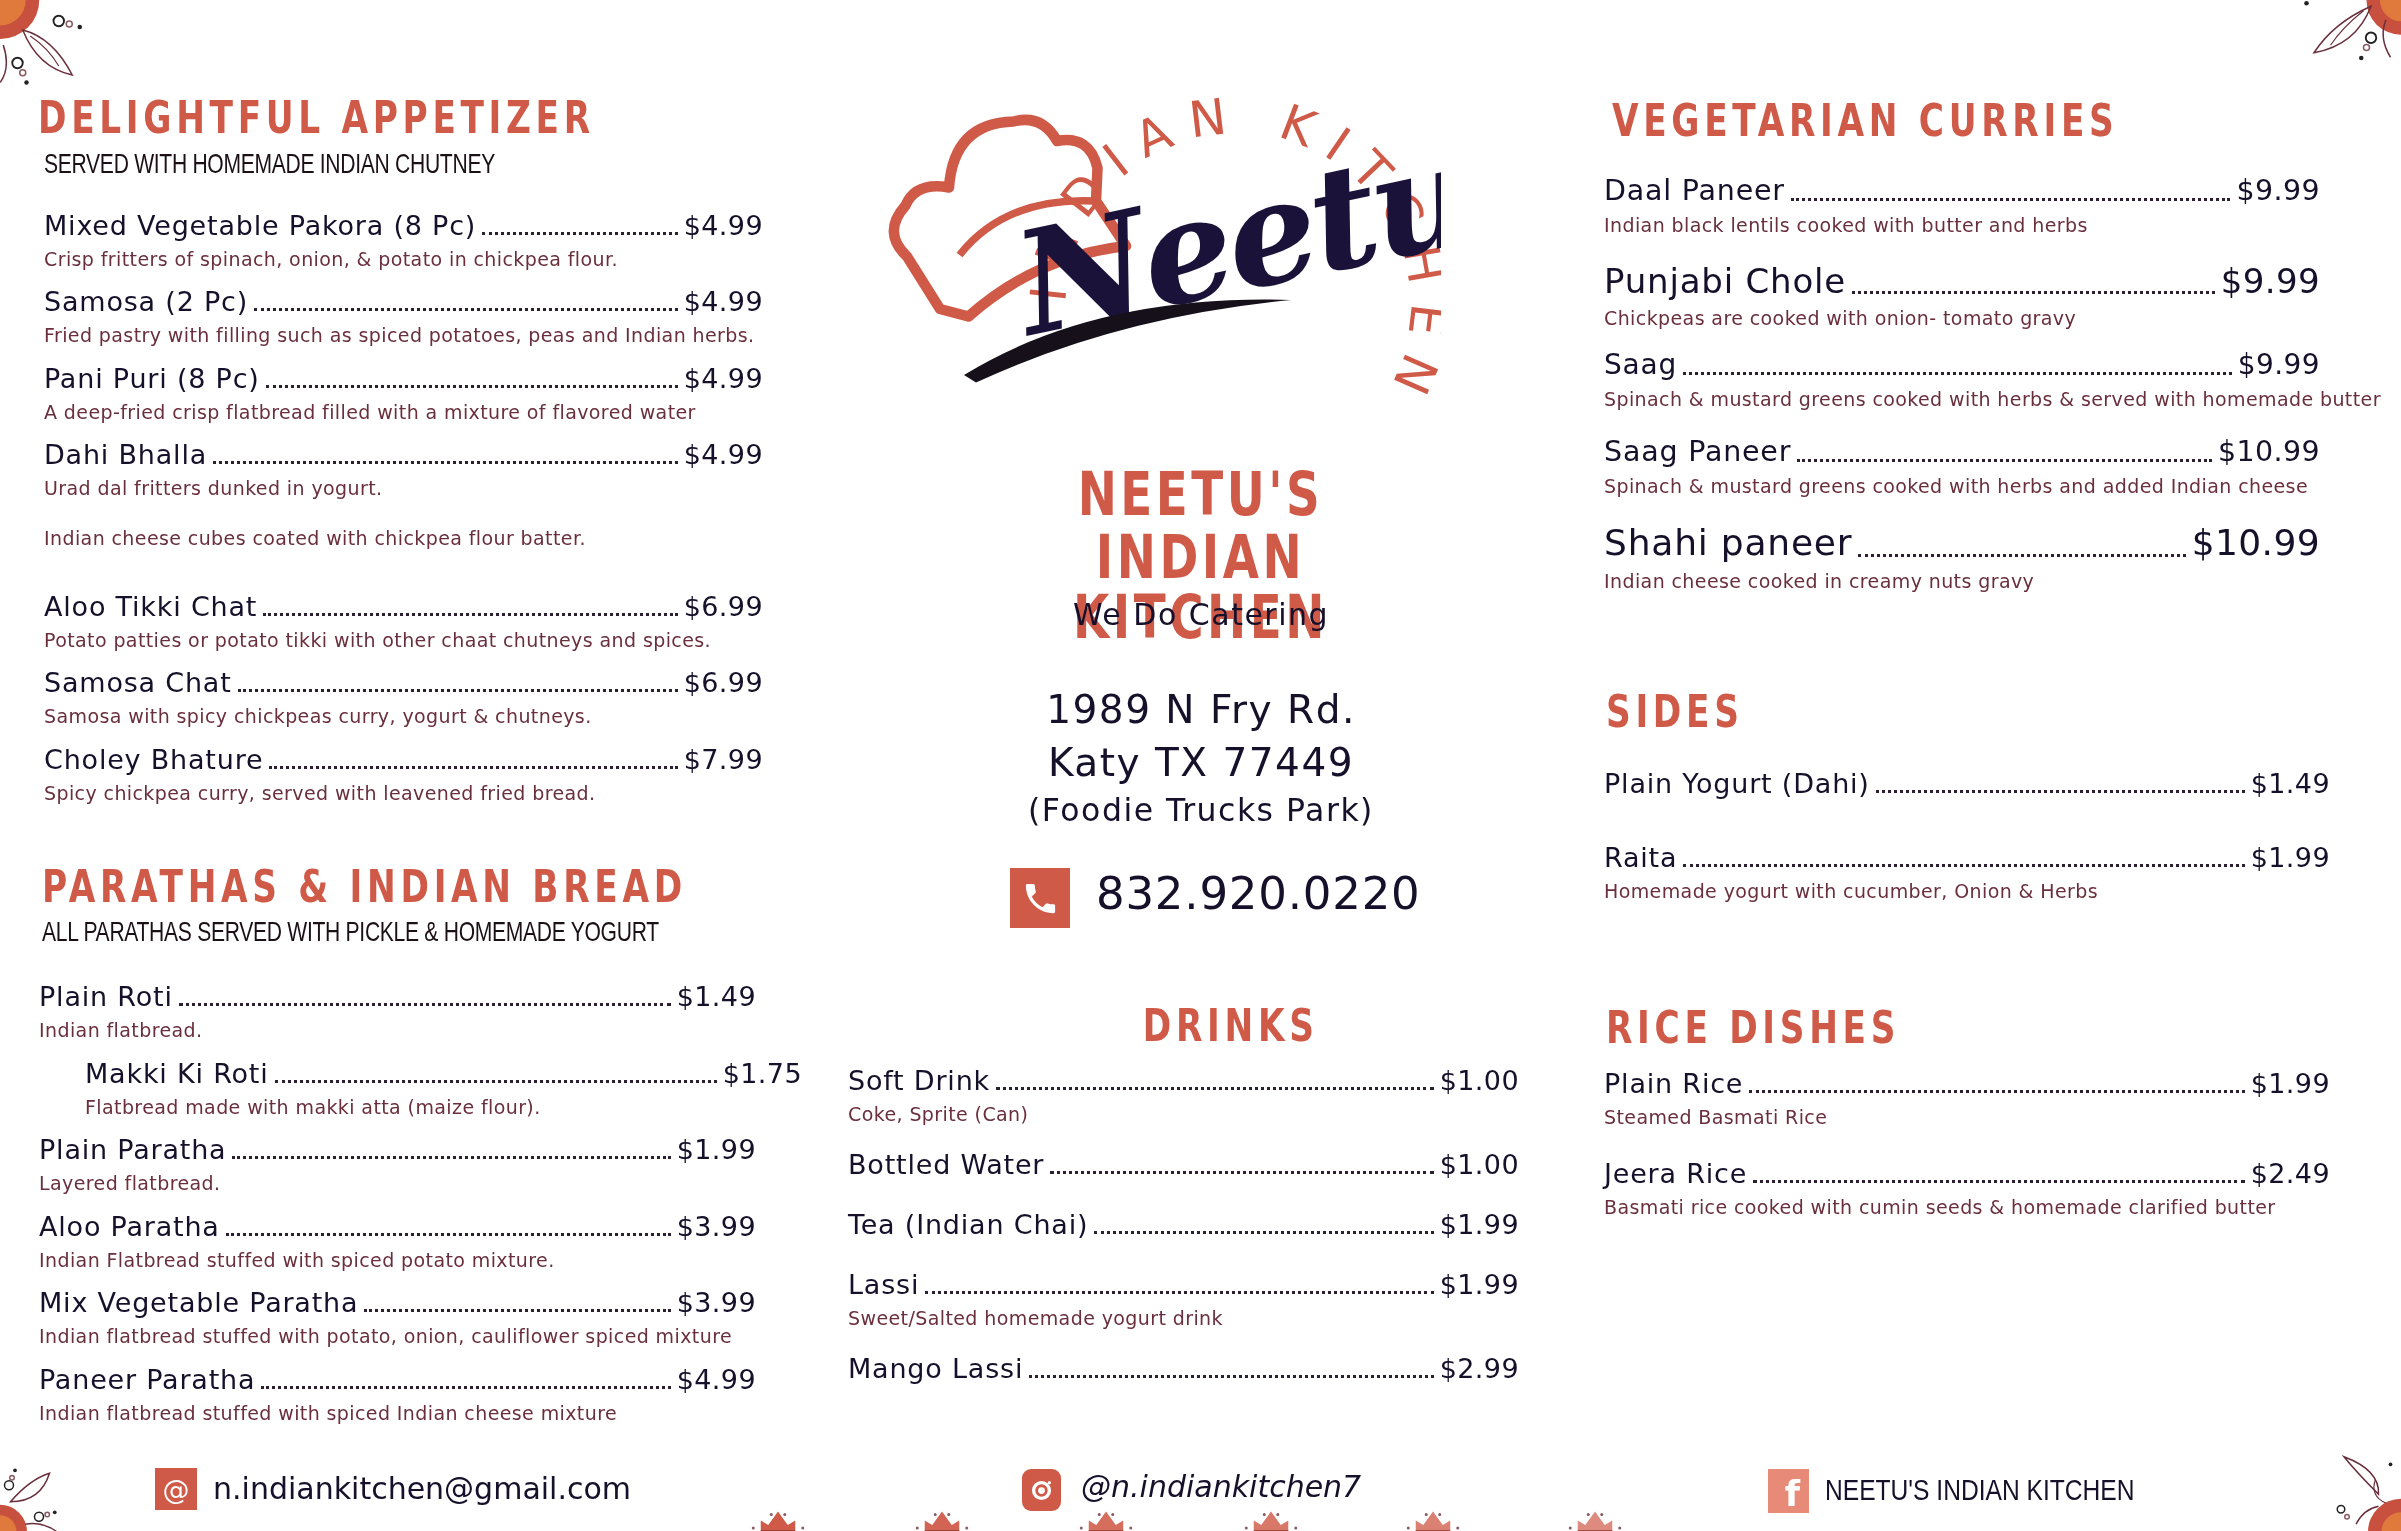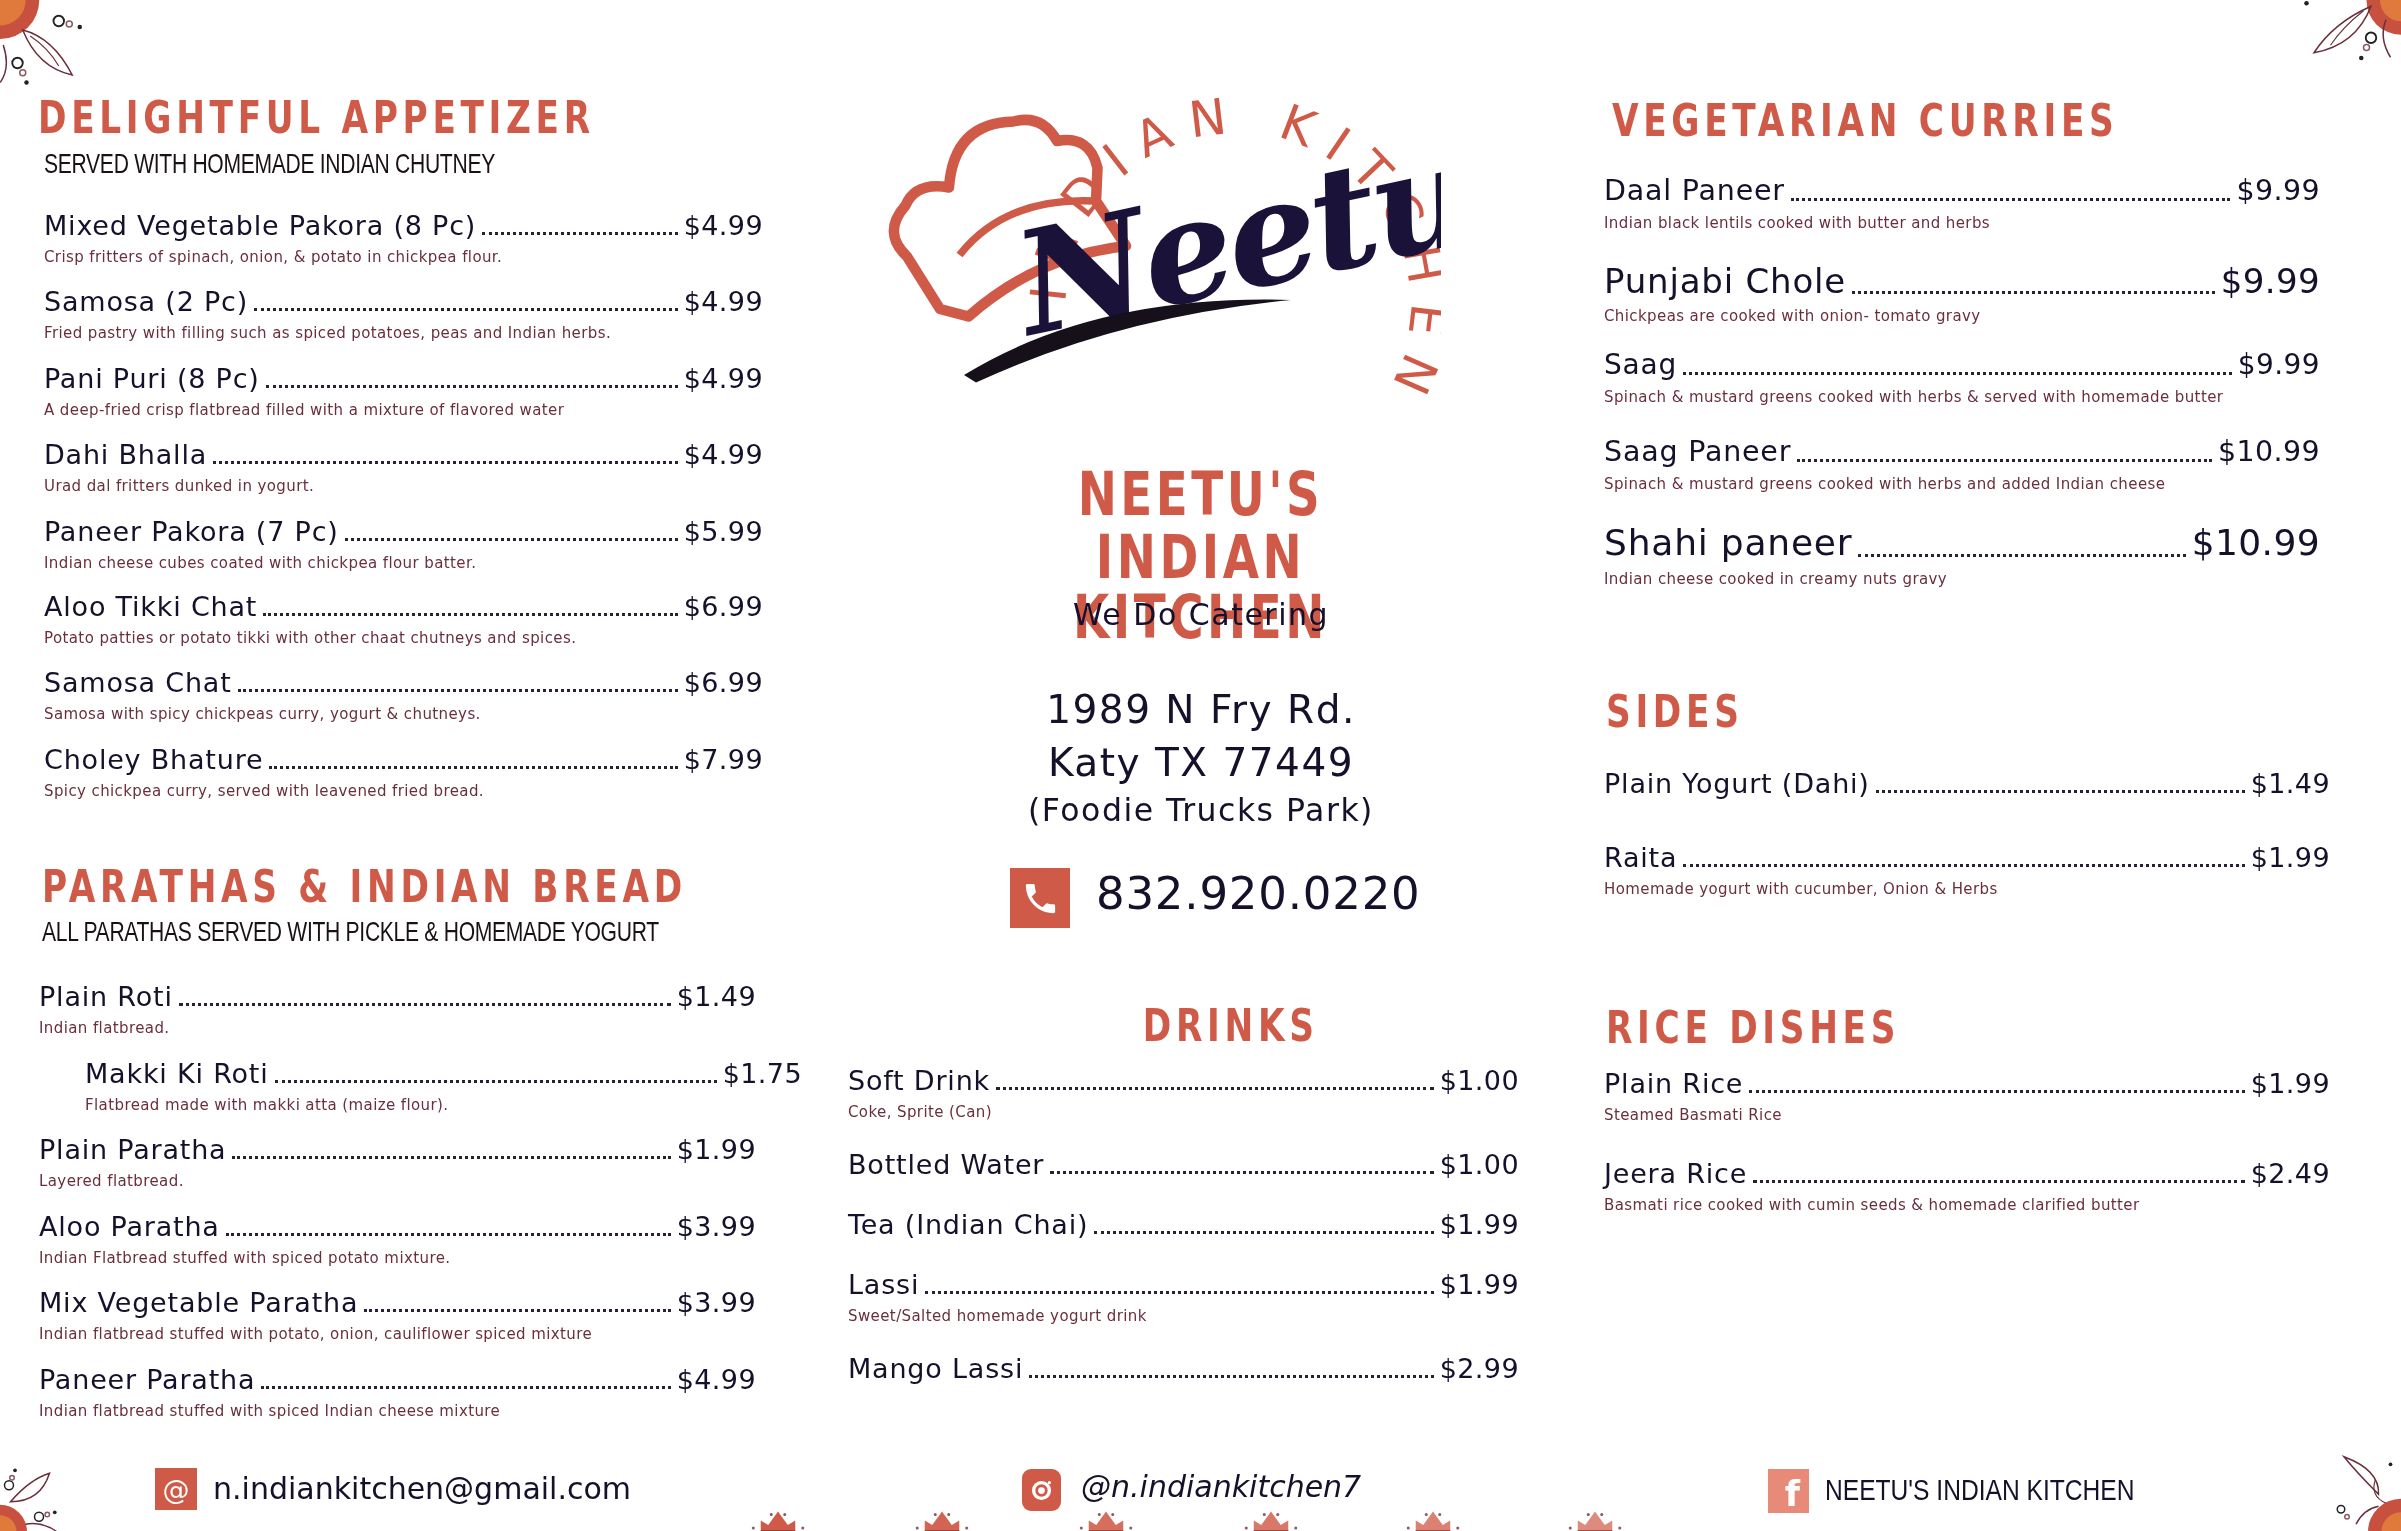--- a/index.html
+++ b/index.html
@@ -34,21 +34,21 @@
     line-height: 1;
   }
   .item-name { flex: 0 0 auto; letter-spacing: 0.8px; }
   .leader {
     flex: 1 1 auto; margin: 0 6px; overflow: hidden;
     border-bottom: 3px dotted #2a2030; height: 3px; align-self: flex-end; margin-bottom: 4.5px;
   }
   .item-price { flex: 0 0 auto; letter-spacing: 0.4px; }
   .item-desc {
     margin-top: 10.5px; font-family: "DejaVu Sans", sans-serif;
-    font-size: 15px; color: #6a2f3c; white-space: nowrap; letter-spacing: 0.4px;
+    font-size: 19px; color: #6a2f3c; white-space: nowrap; letter-spacing: 0.4px;
     line-height: 1;
   }
 
   
   .brand-big {
     position: absolute; left: 968px; width: 465px; text-align: center; color: #d05a48;
     font-family: "DejaVu Sans", sans-serif; font-weight: bold; font-size: 60px;
     letter-spacing: 4.5px; line-height: 1;
   }
   .brand-big span { display: inline-block; transform: scaleX(0.78); }
@@ -145,25 +145,20 @@
     </div>
     <div class="item" style="left: 44px; top: 441px; width: 719px;">
       <div class="item-row">
         <span class="item-name">Dahi Bhalla</span>
         <span class="leader"></span>
         <span class="item-price">$4.99</span>
       </div>
       <div class="item-desc">Urad dal fritters dunked in yogurt.</div>
     </div>
     <div class="item" style="left: 44px; top: 518px; width: 719px;">
-      <div class="item-row">
-        <span class="item-name">Paneer Pakora (7 Pc)</span>
-        <span class="leader"></span>
-        <span class="item-price">$5.99</span>
-      </div>
       <div class="item-desc">Indian cheese cubes coated with chickpea flour batter.</div>
     </div>
     <div class="item" style="left: 44px; top: 593px; width: 719px;">
       <div class="item-row">
         <span class="item-name">Aloo Tikki Chat</span>
         <span class="leader"></span>
         <span class="item-price">$6.99</span>
       </div>
       <div class="item-desc">Potato patties or potato tikki with other chaat chutneys and spices.</div>
     </div>

